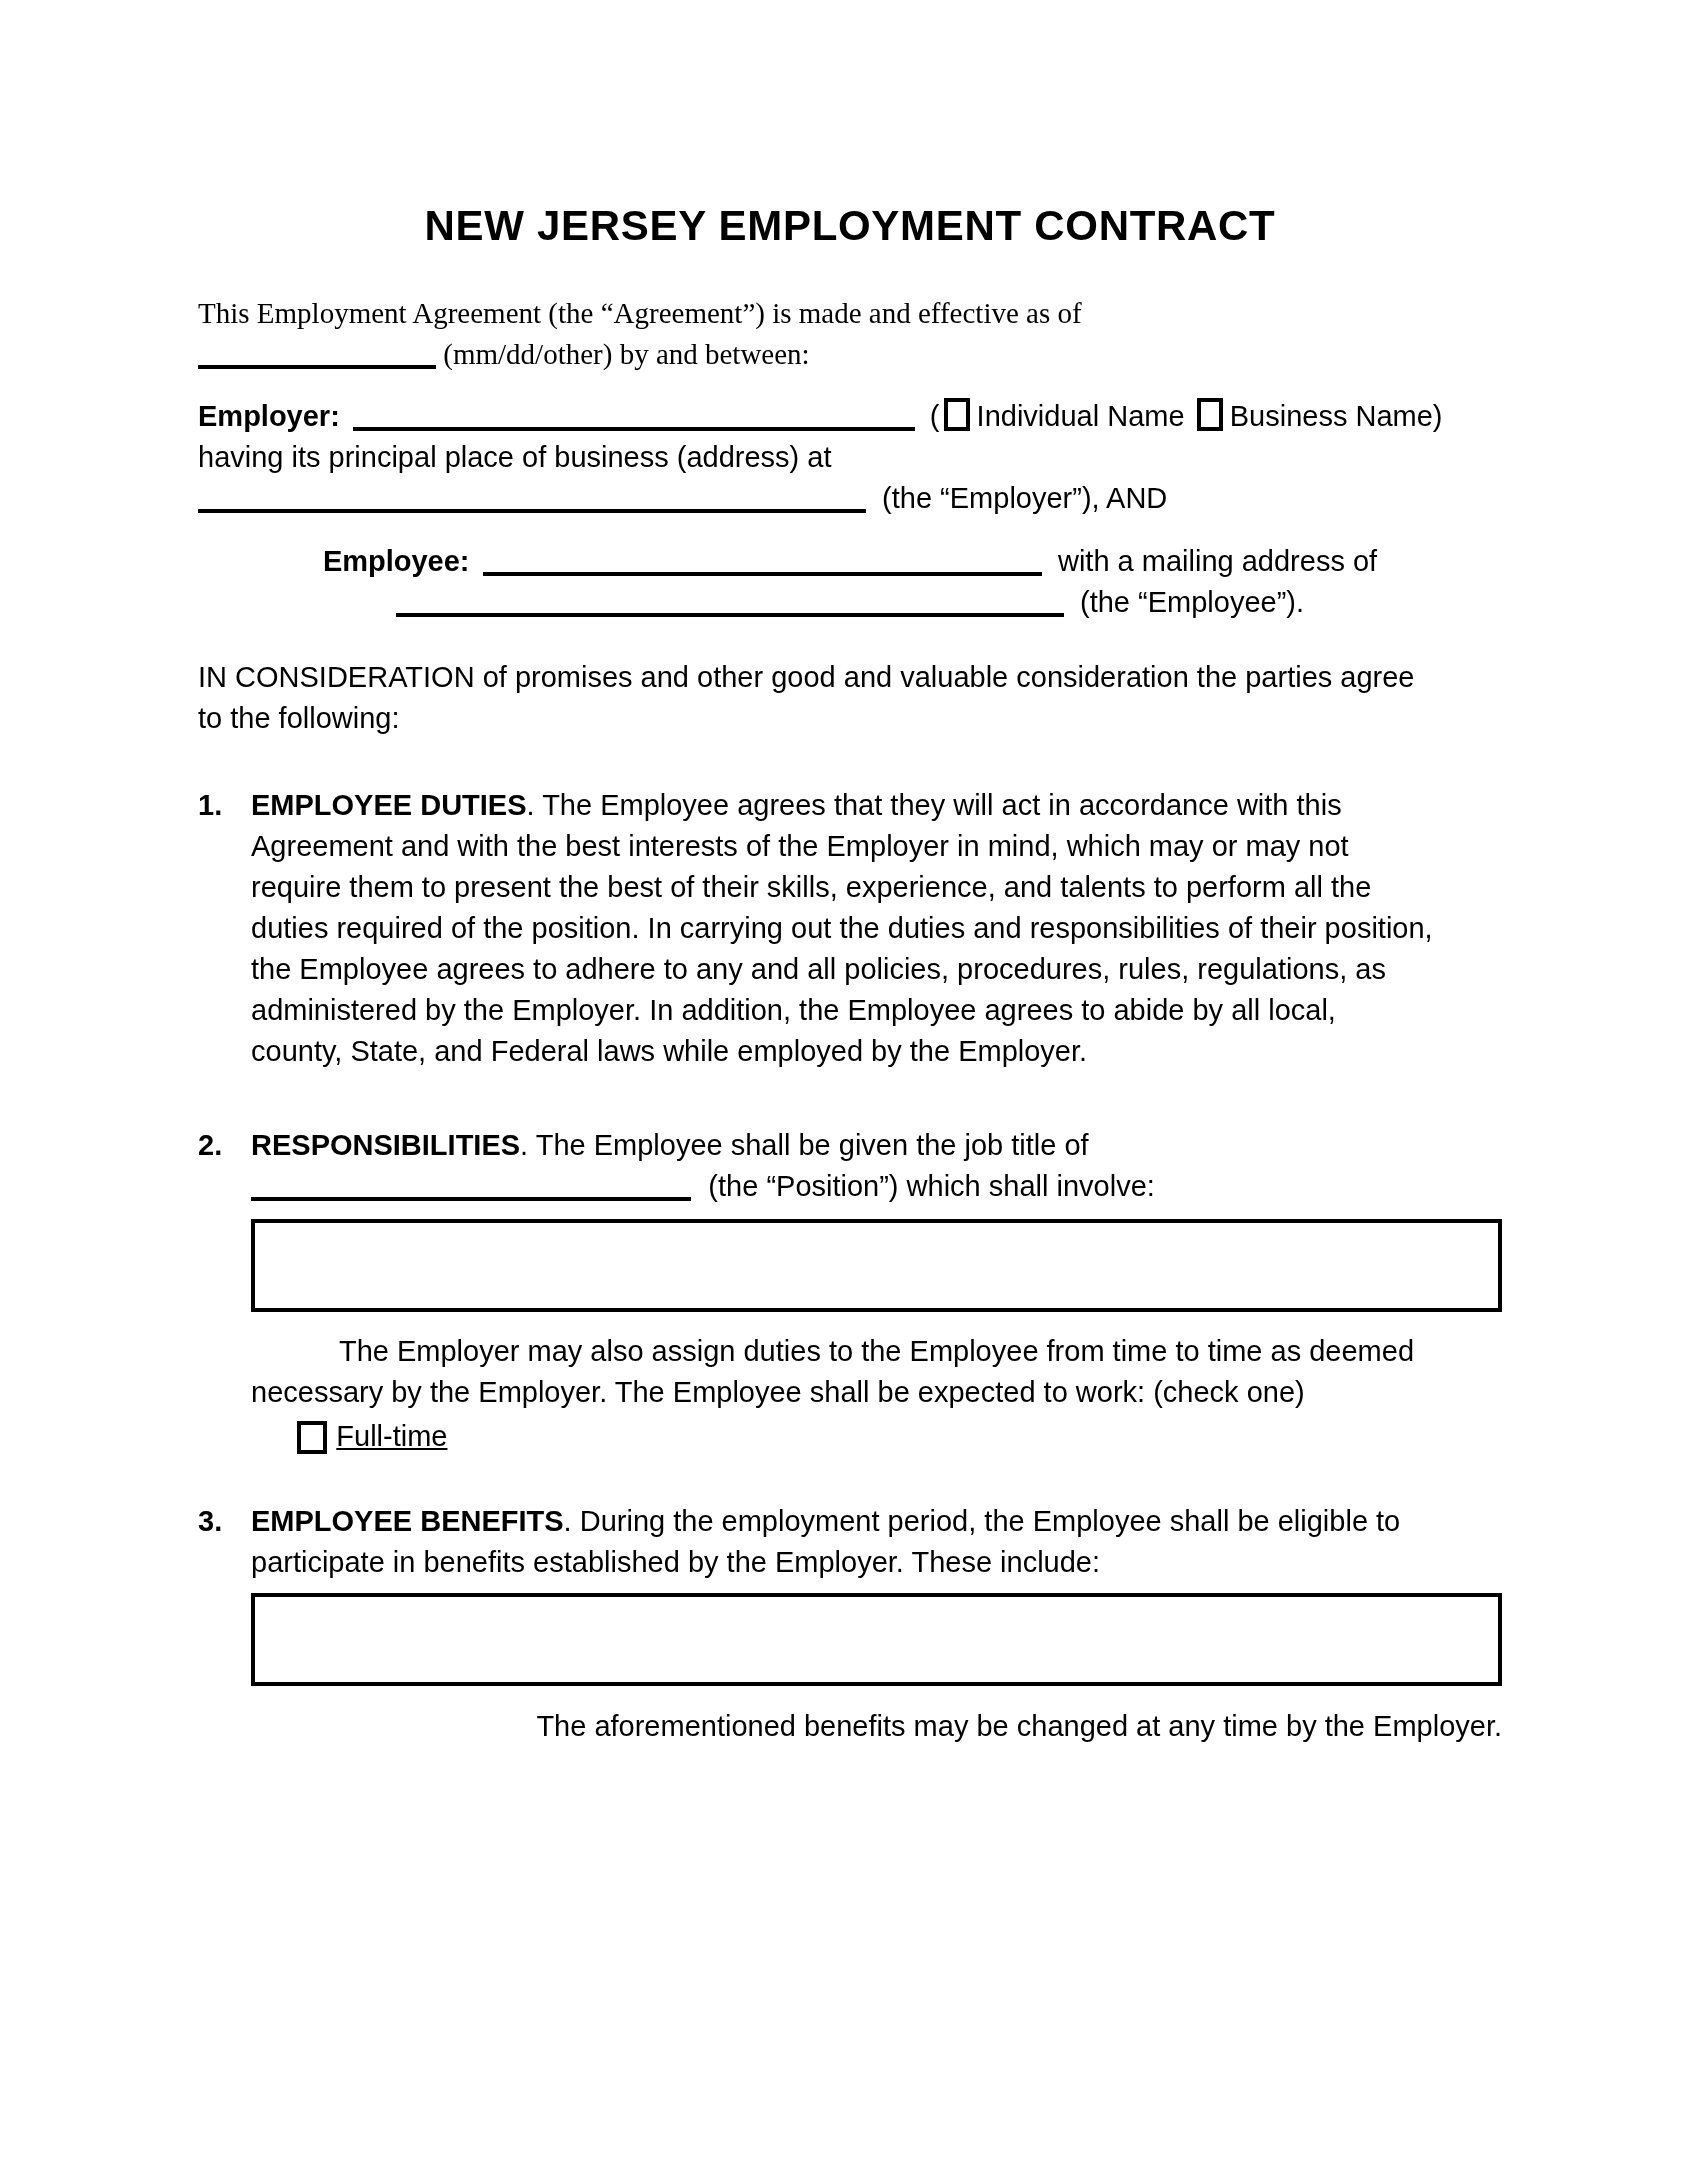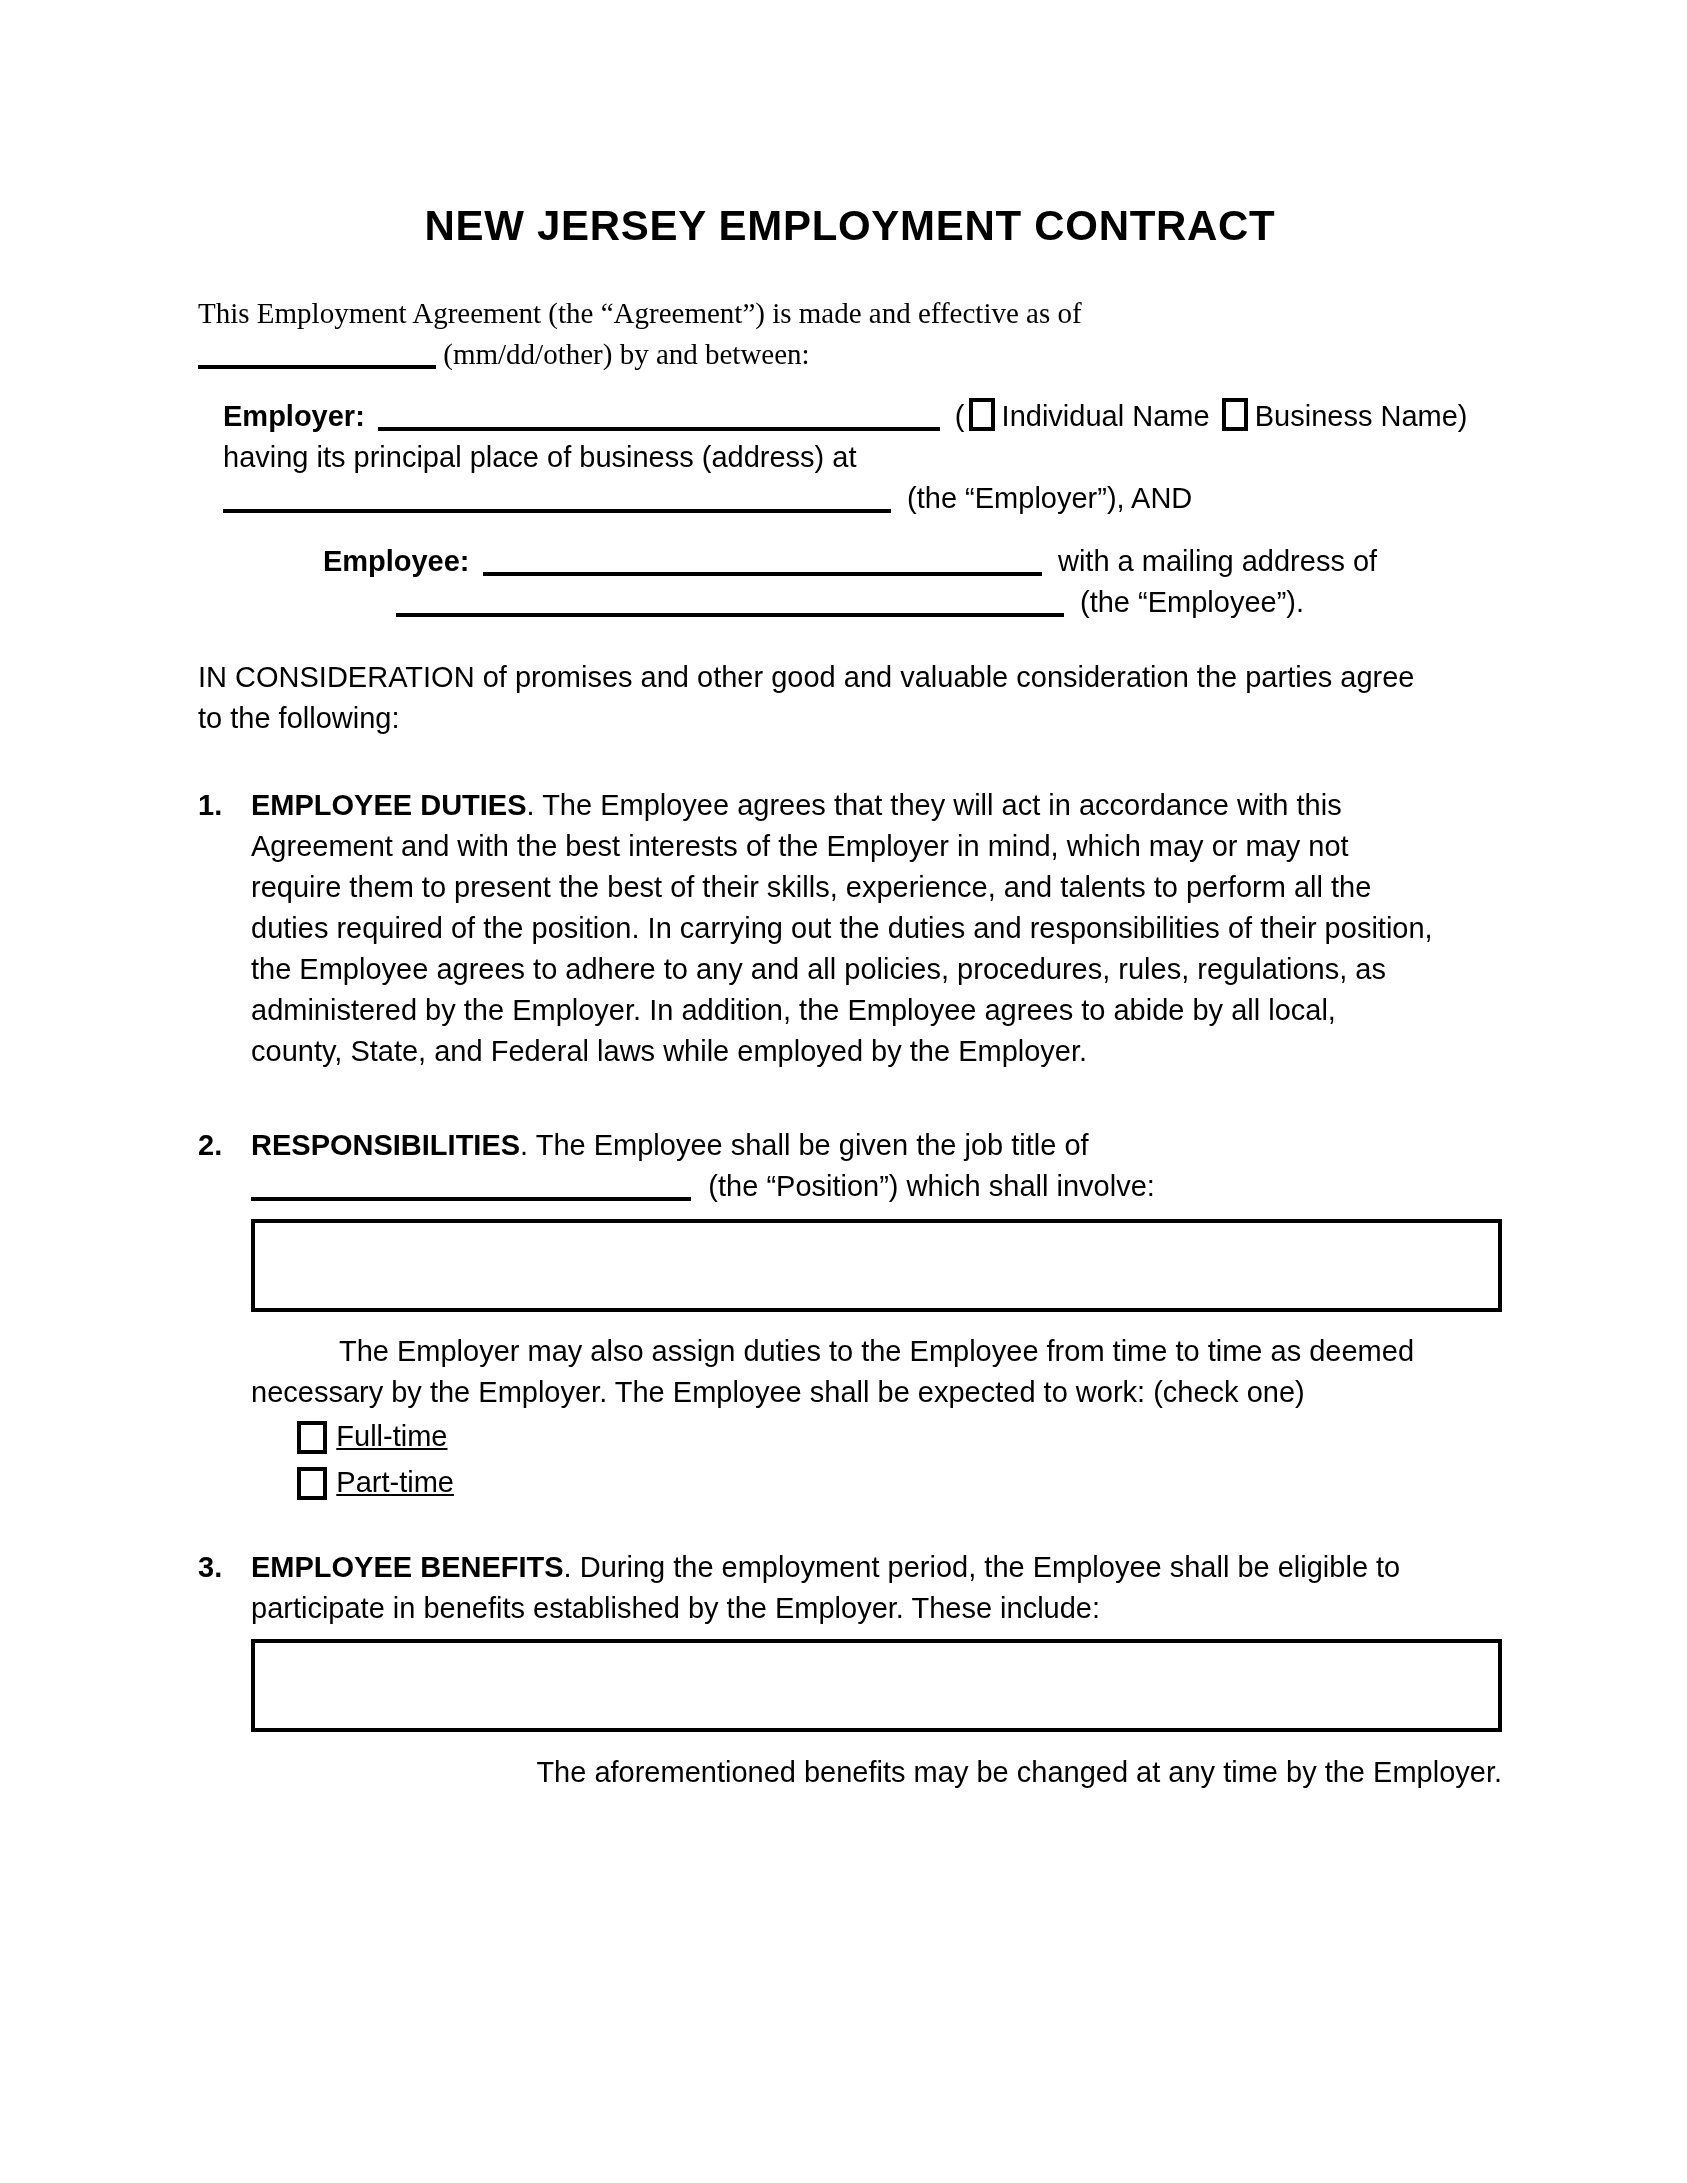--- a/index.html
+++ b/index.html
@@ -28,21 +28,21 @@
     margin-bottom:-5.3px;
   }
   .checkbox {
     display:inline-block;
     width:26.5px; height:33px;
     border:4px solid #000;
     vertical-align:-5.3px;
   }
   .cb-inline { margin:0 6.6px 0 4px; }
   .para-intro   { margin-top:39px;font-family:Liberation Serif, serif; }
-  .para-employer{ margin-top:21px;margin-left:25px; }
+  .para-employer{ margin-top:21px; }
   .para-employee{ margin-top:22px;text-align:center; }
   .para-consid  { margin-top:34px; }
   .sec { display:flex; }
   .sec-num { width:53px; flex:0 0 53px; font-weight:bold; }
   .sec-body { flex:1 1 auto; }
   .sec-1 { margin-top:46px; }
   .sec-2 { margin-top:53px; }
   .sec-3 { margin-top:42px; }
   .bigbox {
     width:100%; height:93px;
@@ -127,23 +127,20 @@
       <div class="line">
         <span class="blank" style="width:440px;margin-right:9.3px"></span>
         <span>(the “Position”) which shall involve:</span>
       </div>
       <div class="bigbox box-2"></div>
       <div class="line after-box-2">The Employer may also assign duties to the Employee from time to time as deemed</div>
       <div class="line">necessary by the Employer. The Employee shall be expected to work: (check one)</div>
       <div class="check-row">
         <span class="checkbox"></span><span>Full-time</span>
       </div>
-      <div class="check-row">
-        <span class="checkbox"></span><span>Part-time</span>
-      </div>
     </div>
   </div>
 
   <div class="sec sec-3">
     <div class="sec-num">3.</div>
     <div class="sec-body">
       <div class="line">
         <b>EMPLOYEE BENEFITS</b><span>. During the employment period, the Employee shall be eligible to</span>
       </div>
       <div class="line">participate in benefits established by the Employer. These include:</div>

